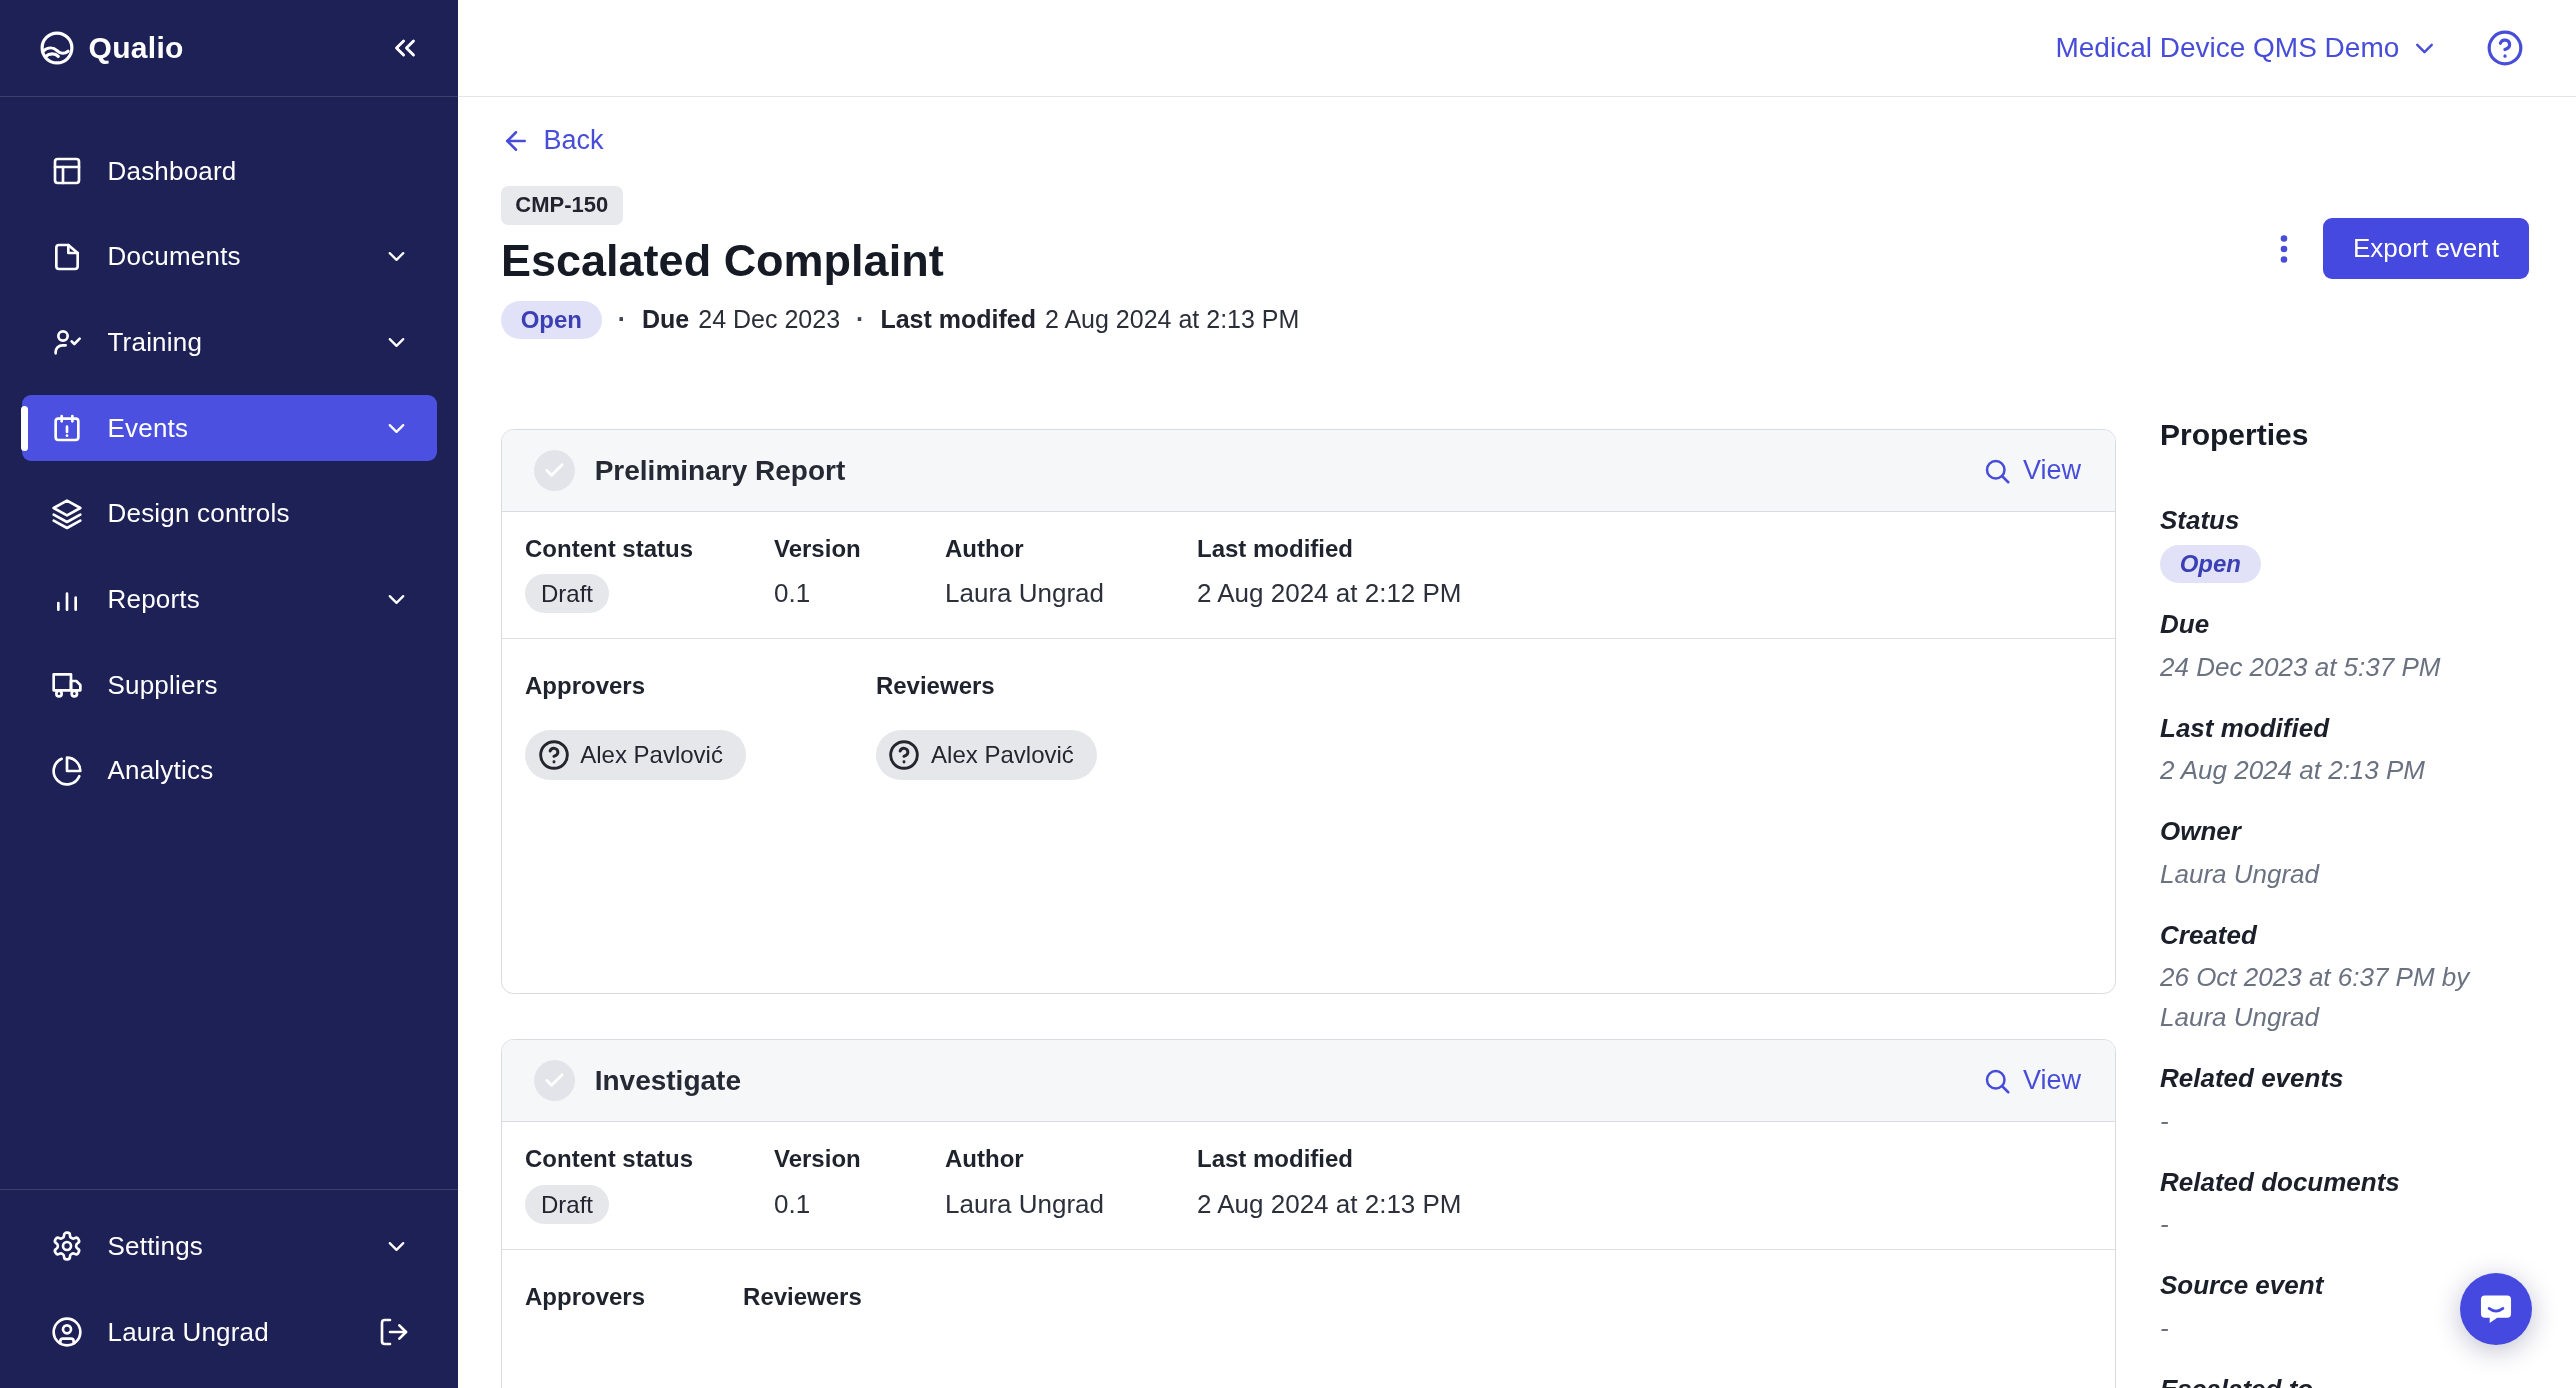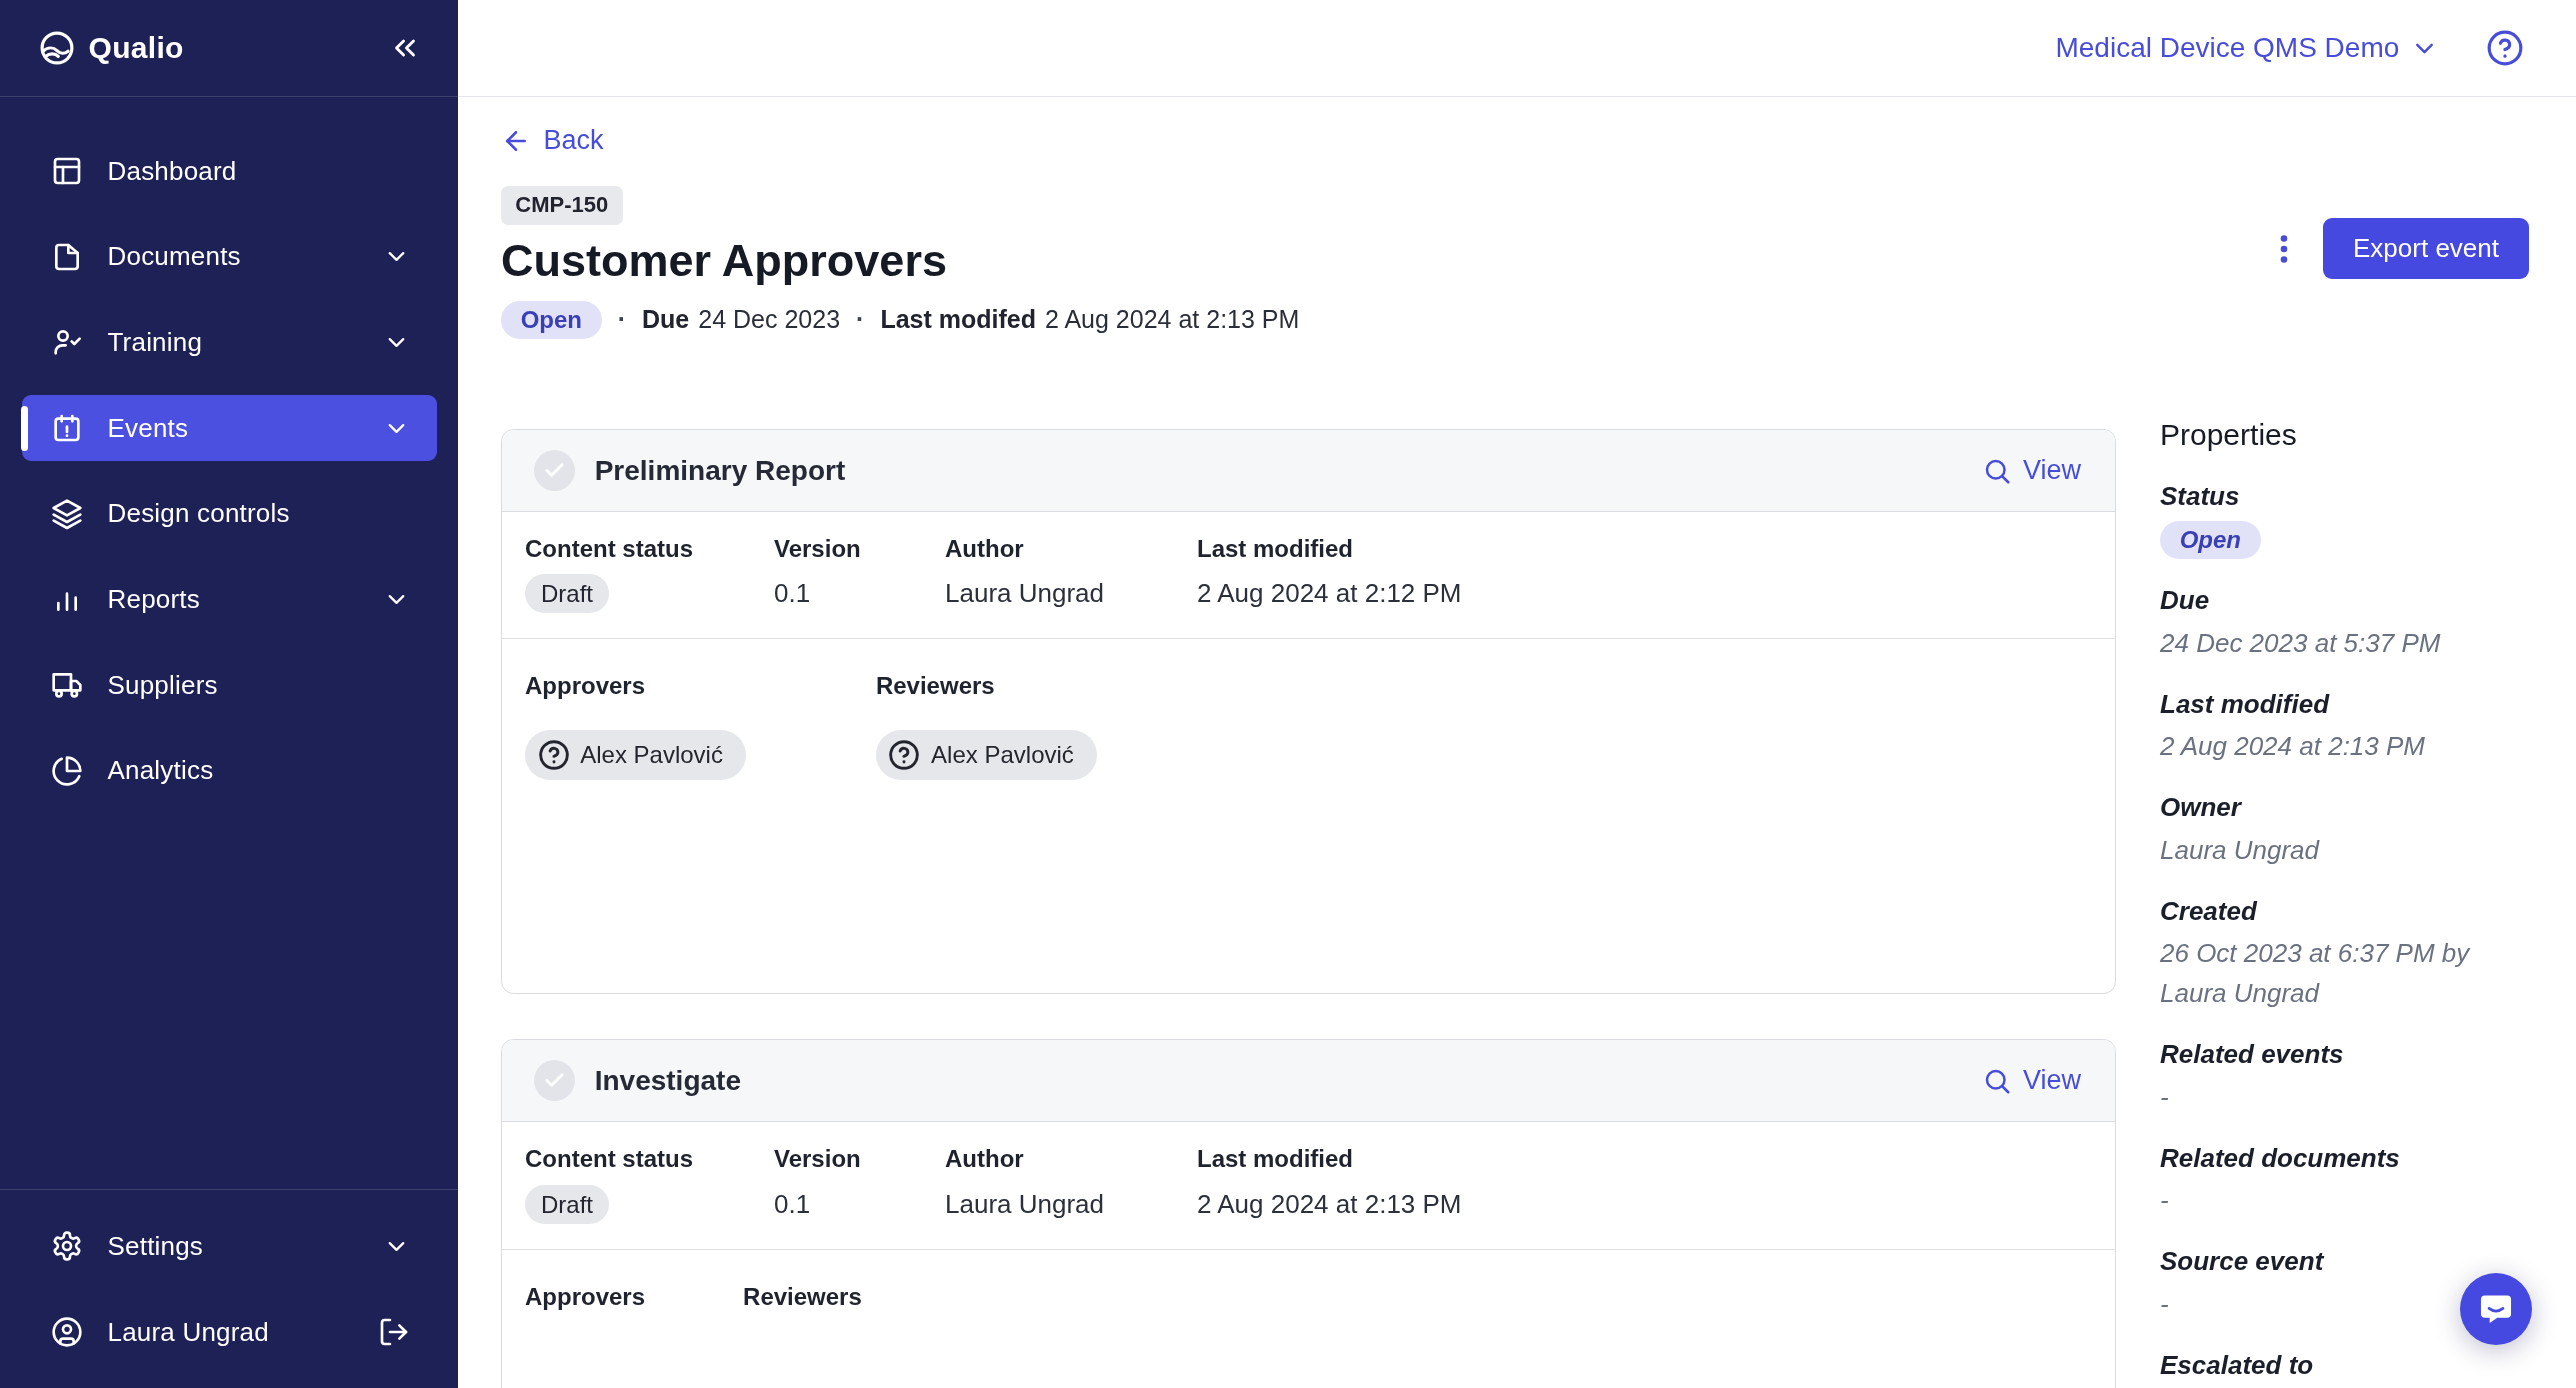--- a/index.html
+++ b/index.html
@@ -78,21 +78,21 @@
   .person-row { margin-top:29px; }
   .person-pill { display:inline-flex; align-items:center; height:50px; border-radius:25px; background:#e6e7ea;
     padding:0 23px 0 12.5px; color:#23262f; }
   .person-pill svg { width:32px; height:32px; color:#23262f; flex-shrink:0; }
   .person-pill span { font-size:24px; margin-left:10.7px; }
   .pad-b-lg { padding-bottom:213px; }
   .pad-b-cut { padding-bottom:358px; }
 
   
   .props { flex:1; margin-left:44px; min-width:0; }
-  .props-title { font-size:30px; font-weight:400; color:#171b25; line-height:39px; margin-bottom:24px; }
+  .props-title { font-size:30px; font-weight:700; color:#171b25; line-height:39px; margin-bottom:48px; }
   .prop-item { margin-bottom:23px;font-style:italic; }
   .prop-label { font-size:26px; font-weight:700; color:#1b1f2a; line-height:36px; }
   .prop-val { font-size:26px; color:#6a7180; line-height:40px; margin-top:4.5px; }
   .prop-pill-row { margin-top:7.2px; height:38px; }
 
   
   .chat-fab { position:fixed; right:44px; bottom:43px; width:72px; height:72px; border-radius:50%;
     background:#4549e0; display:flex; align-items:center; justify-content:center; cursor:pointer;
     box-shadow:0 5.4px 27px rgba(30,33,86,.28); }
   .chat-fab svg { width:38px; height:38px; }
@@ -245,21 +245,21 @@
         <svg class="stroke" viewBox="0 0 24 24">
           <line x1="19" y1="12" x2="5" y2="12"></line>
             <polyline points="12 19 5 12 12 5"></polyline>
         </svg>
         <span>Back</span>
       </div>
 
       <div class="head-row">
         <div>
           <span class="id-badge">CMP-150</span>
-          <h1 class="page-title">Customer Approvers</h1>
+          <h1 class="page-title">Escalated Complaint</h1>
           <div class="meta">
             <span class="pill-open">Open</span>
             <span class="dot"></span>
             <b>Due</b>
             <span class="mval">24 Dec 2023</span>
             <span class="dot"></span>
             <b>Last modifed</b>
             <span class="mval">2 Aug 2024 at 2:13 PM</span>
           </div>
         </div>

